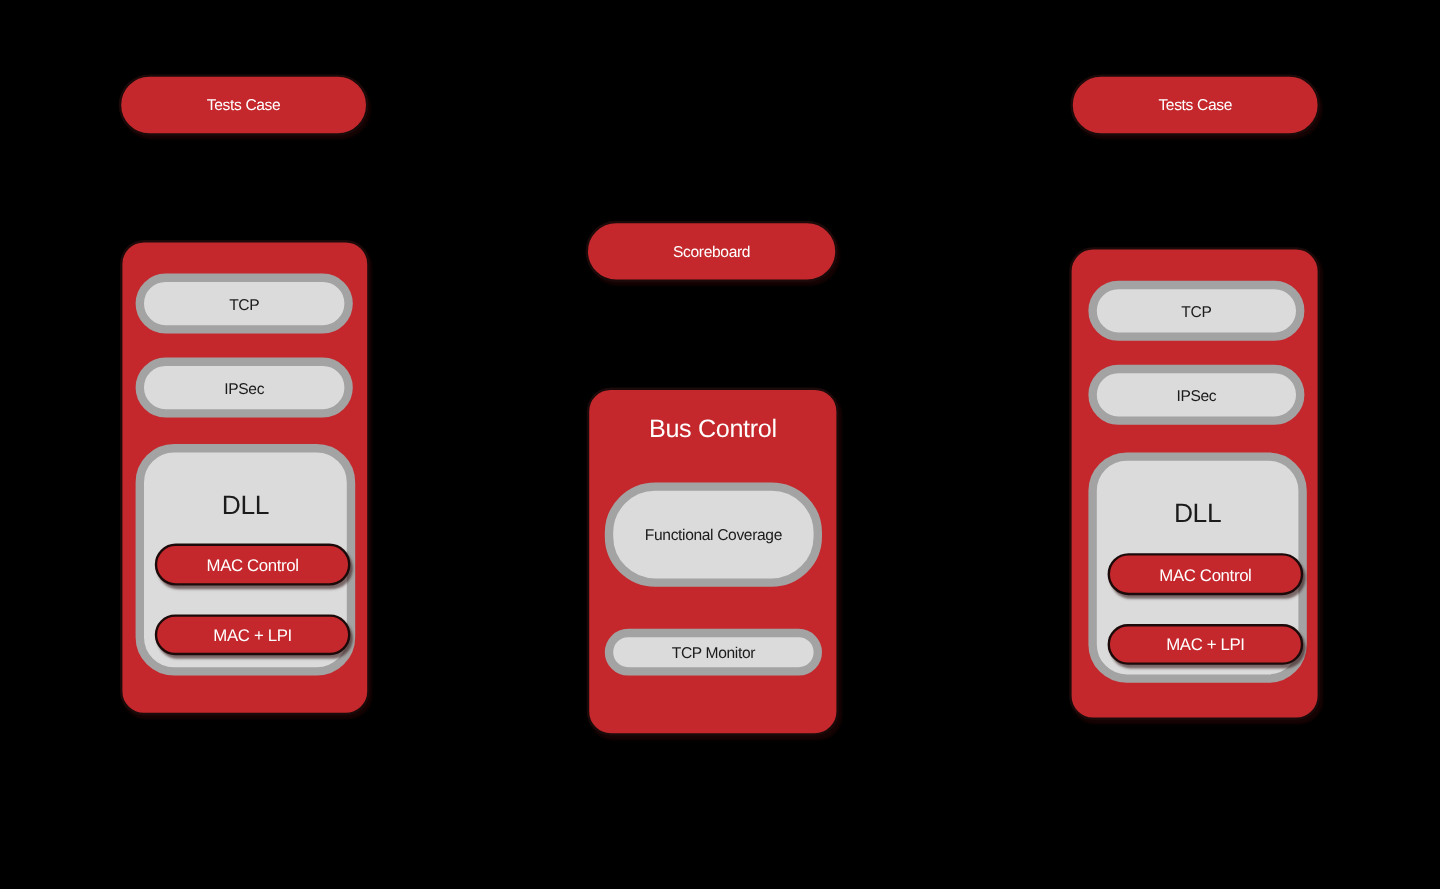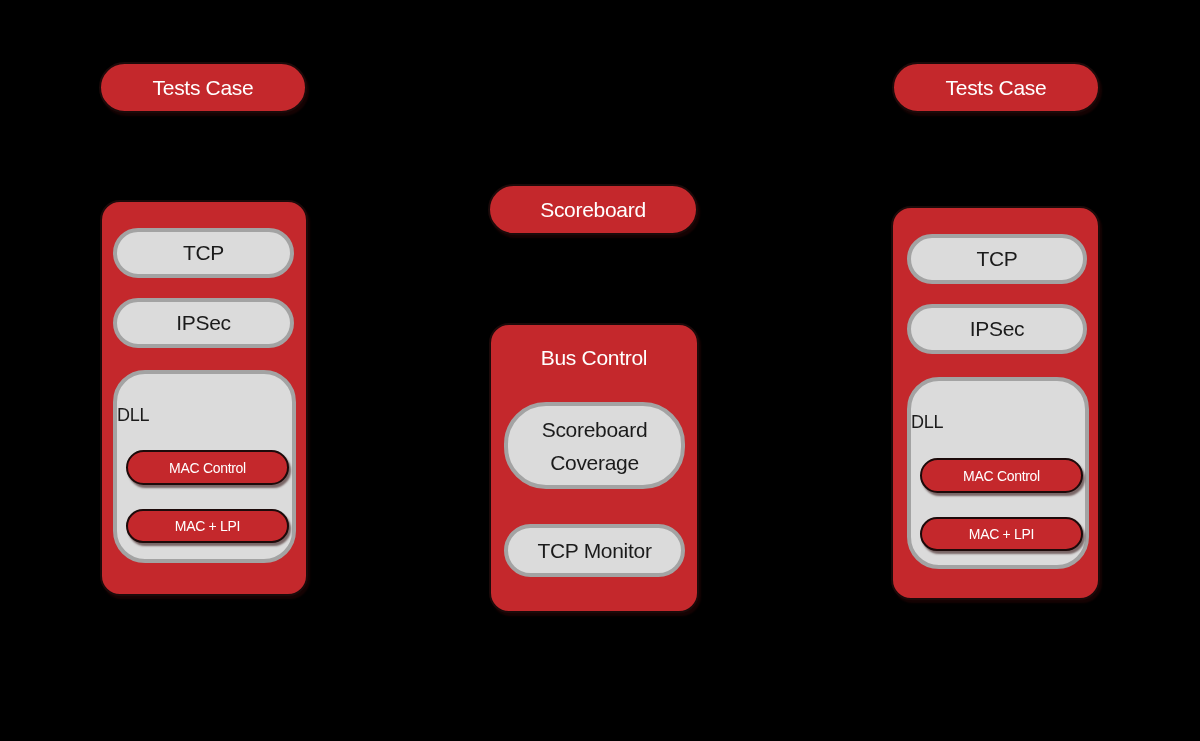--- a/index.html
+++ b/index.html
@@ -17,37 +17,38 @@
   .abs{position:absolute;}
   .shape{display:flex;align-items:center;justify-content:center;text-align:center;}
   .red-shape{
     background:var(--red);
     border:2px solid var(--outline-dark);
     color:var(--text-light);
     box-shadow:2px 3px 2px rgba(40,5,5,0.55);
   }
   .gray-shape{
     background:var(--gray);
-    border:4px solid #a3a3a3;
+    border:7px solid #a3a3a3;
     color:var(--text-dark);
   }
   .pill{border-radius:999px;}
   .rounded-box{border-radius:20px;}
-  .label-lg{font-size:21px;}
+  .label-lg{font-size:13px;}
   .label-md{font-size:14px;}
   .box-title{
     position:absolute;left:0;right:0;
     text-align:center;
     color:var(--text-light);
     font-size:21px;
   }
   .dll-title{
     position:absolute;left:0;right:0;
+    text-align:center;
     color:var(--text-dark);
-    font-size:18px;
+    font-size:22px;
   }
   .wrap-narrow{display:inline-block;max-width:125px;line-height:33px;}
 </style>
 </head>
 <body>
 
 <div class="canvas">
 
   <div class="abs shape red-shape pill label-lg" style="left:99px;top:62px;width:208px;height:51px;">Tests Case</div>
 
@@ -63,24 +64,24 @@
       <div class="abs shape red-shape pill label-md" style="left:9px;top:135px;width:163px;height:34px;">MAC + LPI</div>
     </div>
   </div>
 
   <div class="abs shape red-shape pill label-lg" style="left:488px;top:184px;width:210px;height:51px;">Scoreboard</div>
 
   <div class="abs red-shape rounded-box" style="left:489px;top:323px;width:210px;height:290px;">
     <div class="box-title" style="top:21px;">Bus Control</div>
 
     <div class="abs shape gray-shape label-lg" style="left:13px;top:77px;width:181px;height:87px;border-radius:42px;">
-      <span class="wrap-narrow">Scoreboard Coverage</span>
+      <span class="wrap-narrow">Functional Coverage</span>
     </div>
 
-    <div class="abs shape gray-shape pill label-lg" style="left:13px;top:199px;width:181px;height:53px;">TCP Monitor</div>
+    <div class="abs shape gray-shape pill label-lg" style="left:13px;top:199px;width:181px;height:39px;">TCP Monitor</div>
   </div>
 
   <div class="abs shape red-shape pill label-lg" style="left:892px;top:62px;width:208px;height:51px;">Tests Case</div>
 
   <div class="abs red-shape rounded-box" style="left:891px;top:206px;width:209px;height:394px;">
 
     <div class="abs shape gray-shape pill label-lg" style="left:14px;top:26px;width:180px;height:50px;">TCP</div>
 
     <div class="abs shape gray-shape pill label-lg" style="left:14px;top:96px;width:180px;height:50px;">IPSec</div>
 

